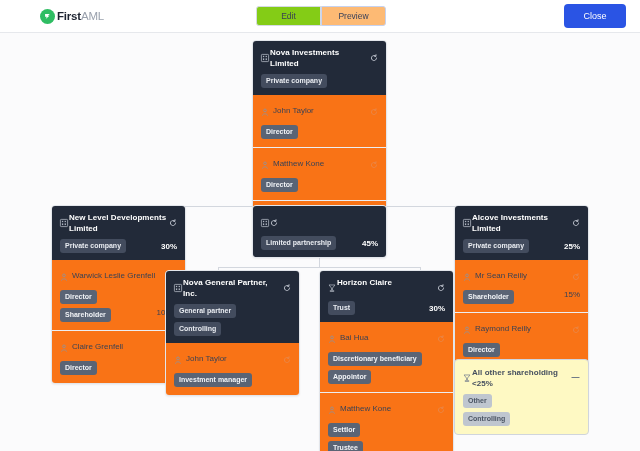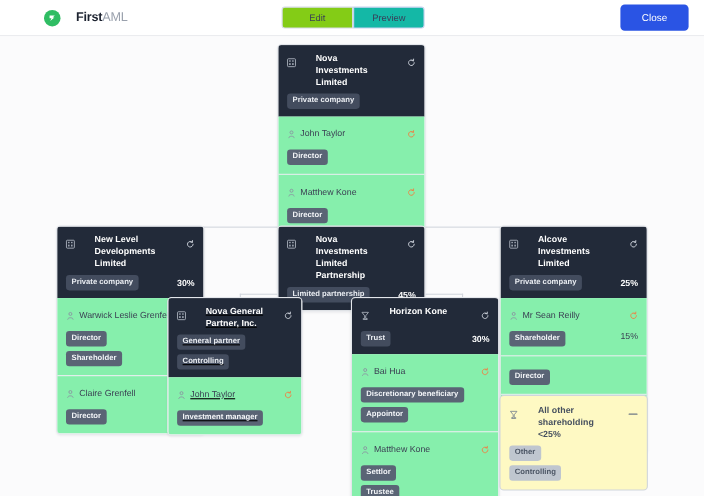--- a/index.html
+++ b/index.html
@@ -11,40 +11,40 @@
   }
 
   
   .topbar {
     position: absolute; left: 0; top: 0;
     width: 640px; height: 33px;
     background: #ffffff;
     border-bottom: 1px solid #e6e8ec;
     display: flex; align-items: center;
   }
-  .brand { position: absolute; left: 16px; display: flex; align-items: center; gap: 14px; padding-left: 24px; }
+  .brand { position: absolute; left: 16px; display: flex; align-items: center; gap: 2px; padding-left: 24px; }
   .brand-mark {
     width: 15px; height: 15px; border-radius: 50%;
     background: #2fbd63; display: flex; align-items: center; justify-content: center;
   }
   .brand-mark svg { display: block; }
   .brand-text { font-size: 11.5px; letter-spacing: -0.2px; }
   .brand-text .b1 { font-weight: bold; color: #1d2330; }
   .brand-text .b2 { font-weight: normal; color: #9aa1ad; }
 
   .segmented { position: absolute; left: 256px; top: 6px; display: flex; }
   .seg-btn {
     height: 20px; min-width: 65px; font-size: 8.5px; color: #3b4254;
     background: #84cc16; border: 1px solid #d5dae3;
     display: flex; align-items: center; justify-content: center;
     cursor: pointer;
   }
   .seg-btn.first { border-radius: 3px 0 0 3px; }
   .seg-btn.active {
-    background: #14b8a6; border-color: #c6d2ef; border-radius: 0 3px 3px 0;
+    background: #fdba74; border-color: #c6d2ef; border-radius: 0 3px 3px 0;
     color: #38415a;
   }
   .close-btn {
     position: absolute; right: 14px; top: 4px;
     width: 62px; height: 24px; border-radius: 4px;
     background: #2a54e4; color: #fff; border: none;
     font-size: 9px; cursor: pointer;
     display: flex; align-items: center; justify-content: center;
   }
 
@@ -67,21 +67,21 @@
     background: #ffffff;
     border-radius: 4px;
     border: 1px solid #e3e6eb;
     box-shadow: 0 1px 2px rgba(16,24,40,0.06);
     overflow: hidden;
   }
   .card-head {
     background: #222a39;
     padding: 6px 8px 7px 8px;
   }
-  .card-title-row { display: flex; align-items: flex-start; gap: 18px; }
+  .card-title-row { display: flex; align-items: flex-start; gap: 1px; }
   .card-icon { flex: 0 0 auto; margin-top: 1px; }
   .card-title {
     flex: 1 1 auto; color: #ffffff; font-size: 8px;
     font-weight: bold; line-height: 11px; letter-spacing: 0.05px;
   }
   .head-action { flex: 0 0 auto; margin-top: 1px; }
   .badge-row {
     display: flex; align-items: center; justify-content: space-between;
     margin-top: 5px; gap: 2px;
   }
@@ -90,21 +90,21 @@
     display: inline-block; background: #434c5e; color: #e9ecf1;
     font-size: 7px; font-weight: bold; border-radius: 3px;
     padding: 3px 5px; line-height: 8px; white-space: nowrap;
   }
   .pct { color: #ffffff; font-size: 8px; font-weight: bold; white-space: nowrap; }
   .pct.dark { color: #3b4254; }
 
   .member {
     padding: 7px 8px 8px 8px;
     border-bottom: 1px solid #eceef2;
-    background: #86efac;
+    background: #f97316;
   }
   .member:last-child { border-bottom: none; }
   .member-row { display: flex; align-items: center; gap: 4px; }
   .member-name {
     flex: 1 1 auto; font-size: 8px; color: #3b4254; line-height: 10px;
   }
   .member-badges { margin-top: 5px; display: flex; flex-direction: column; gap: 4px; align-items: flex-start; }
   .member-badge-line { display: flex; align-items: flex-start; justify-content: space-between; width: 100%; }
   .mbadge {
     display: inline-block; background: #5a6475; color: #f2f4f7;
@@ -333,21 +333,20 @@
       <div class="card-title-row">
         <span class="card-icon">
           <svg width="8" height="8" viewBox="0 0 10 10">
             <rect x="0.5" y="0.5" width="9" height="9" rx="1" fill="none" stroke="#aeb5c0" stroke-width="1"></rect>
             <rect x="2.4" y="2.3" width="1.6" height="1.6" fill="#aeb5c0"></rect>
             <rect x="5.8" y="2.3" width="1.6" height="1.6" fill="#aeb5c0"></rect>
             <rect x="2.4" y="5.5" width="1.6" height="2.1" fill="#aeb5c0"></rect>
             <rect x="5.8" y="5.5" width="1.6" height="2.1" fill="#aeb5c0"></rect>
           </svg>
         </span>
-        <span class="card-title">Nova Investments Limited Partnership</span>
         <span class="head-action">
           <svg width="8" height="8" viewBox="0 0 10 10">
             <path d="M8.2 5a3.2 3.2 0 1 1-1.0-2.3" fill="none" stroke="#c9ced8" stroke-width="1.1" stroke-linecap="round"></path>
             <path d="M7.5 0.9 L7.4 2.9 L5.5 2.6" fill="none" stroke="#c9ced8" stroke-width="1.1" stroke-linecap="round" stroke-linejoin="round"></path>
           </svg>
         </span>
       </div>
       <div class="badge-row">
         <div class="badge-group">
           <span class="badge">Limited partnership</span>
@@ -403,20 +402,35 @@
       </div>
       <div class="member-badges">
         <span class="member-badge-line">
           <span class="mbadge">Shareholder</span>
           <span class="mpct">15%</span>
         </span>
       </div>
     </div>
 
     <div class="member">
+      <div class="member-row">
+        <span>
+          <svg width="8" height="8" viewBox="0 0 10 10">
+            <circle cx="5" cy="3" r="1.7" fill="none" stroke="#8a93a1" stroke-width="1"></circle>
+            <path d="M1.9 9 C1.9 6.6 8.1 6.6 8.1 9" fill="none" stroke="#8a93a1" stroke-width="1" stroke-linecap="round"></path>
+          </svg>
+        </span>
+        <span class="member-name">Raymond Reilly</span>
+        <span>
+          <svg width="8" height="8" viewBox="0 0 10 10">
+            <path d="M8.2 5a3.2 3.2 0 1 1-1.0-2.3" fill="none" stroke="#e8874a" stroke-width="1.1" stroke-linecap="round"></path>
+            <path d="M7.5 0.9 L7.4 2.9 L5.5 2.6" fill="none" stroke="#e8874a" stroke-width="1.1" stroke-linecap="round" stroke-linejoin="round"></path>
+          </svg>
+        </span>
+      </div>
       <div class="member-badges">
         <span class="mbadge">Director</span>
       </div>
     </div>
 
     <div class="member">
       <div class="member-row">
         <span>
           <svg width="8" height="8" viewBox="0 0 10 10">
             <circle cx="5" cy="3" r="1.7" fill="none" stroke="#8a93a1" stroke-width="1"></circle>
@@ -430,21 +444,21 @@
             <path d="M7.5 0.9 L7.4 2.9 L5.5 2.6" fill="none" stroke="#e8874a" stroke-width="1.1" stroke-linecap="round" stroke-linejoin="round"></path>
           </svg>
         </span>
       </div>
       <div class="member-badges">
         <span class="mbadge">Director</span>
       </div>
     </div>
   </div>
 
-  <div class="card" style="left:152px; top:237px; width:123px;text-decoration:underline;">
+  <div class="card" style="left:165px; top:237px; width:135px;">
     <div class="card-head">
       <div class="card-title-row">
         <span class="card-icon">
           <svg width="8" height="8" viewBox="0 0 10 10">
             <rect x="0.5" y="0.5" width="9" height="9" rx="1" fill="none" stroke="#aeb5c0" stroke-width="1"></rect>
             <rect x="2.4" y="2.3" width="1.6" height="1.6" fill="#aeb5c0"></rect>
             <rect x="5.8" y="2.3" width="1.6" height="1.6" fill="#aeb5c0"></rect>
             <rect x="2.4" y="5.5" width="1.6" height="2.1" fill="#aeb5c0"></rect>
             <rect x="5.8" y="5.5" width="1.6" height="2.1" fill="#aeb5c0"></rect>
           </svg>
@@ -489,21 +503,21 @@
   </div>
 
   <div class="card" style="left:319px; top:237px; width:135px;">
     <div class="card-head">
       <div class="card-title-row">
         <span class="card-icon">
           <svg width="8" height="8" viewBox="0 0 10 10">
             <path d="M1.3 1.2 H8.7 L5.6 5.1 V8.3 H7.3 V9.3 H2.7 V8.3 H4.4 V5.1 Z" fill="none" stroke="#aeb5c0" stroke-width="0.95" stroke-linejoin="round"></path>
           </svg>
         </span>
-        <span class="card-title">Horizon Kone</span>
+        <span class="card-title">Horizon Claire</span>
         <span class="head-action">
           <svg width="8" height="8" viewBox="0 0 10 10">
             <path d="M8.2 5a3.2 3.2 0 1 1-1.0-2.3" fill="none" stroke="#c9ced8" stroke-width="1.1" stroke-linecap="round"></path>
             <path d="M7.5 0.9 L7.4 2.9 L5.5 2.6" fill="none" stroke="#c9ced8" stroke-width="1.1" stroke-linecap="round" stroke-linejoin="round"></path>
           </svg>
         </span>
       </div>
       <div class="badge-row">
         <div class="badge-group">
           <span class="badge">Trust</span>

